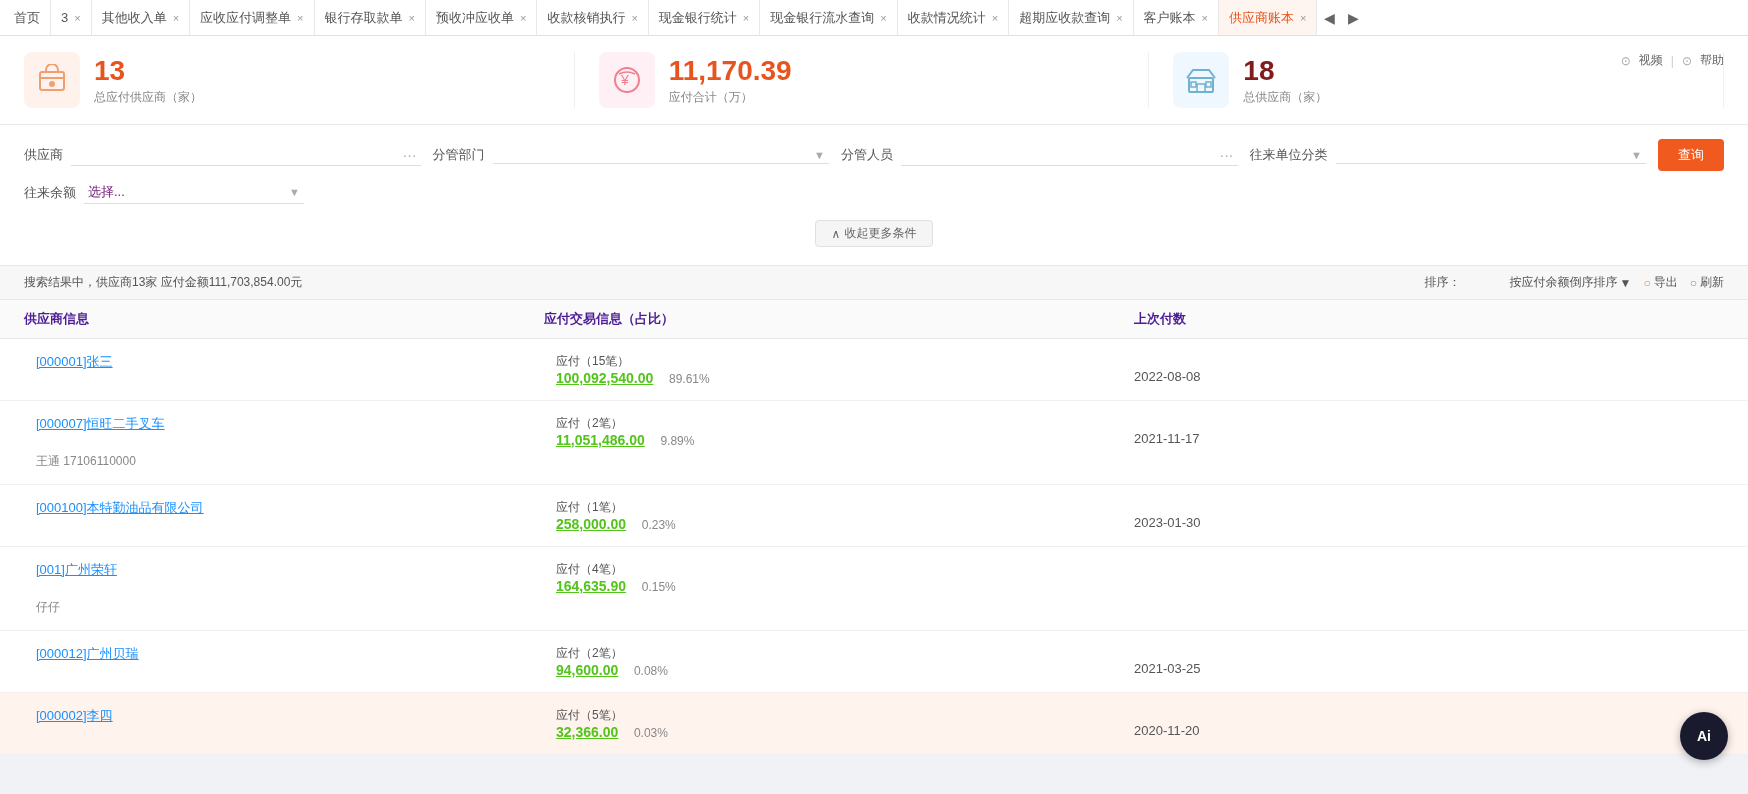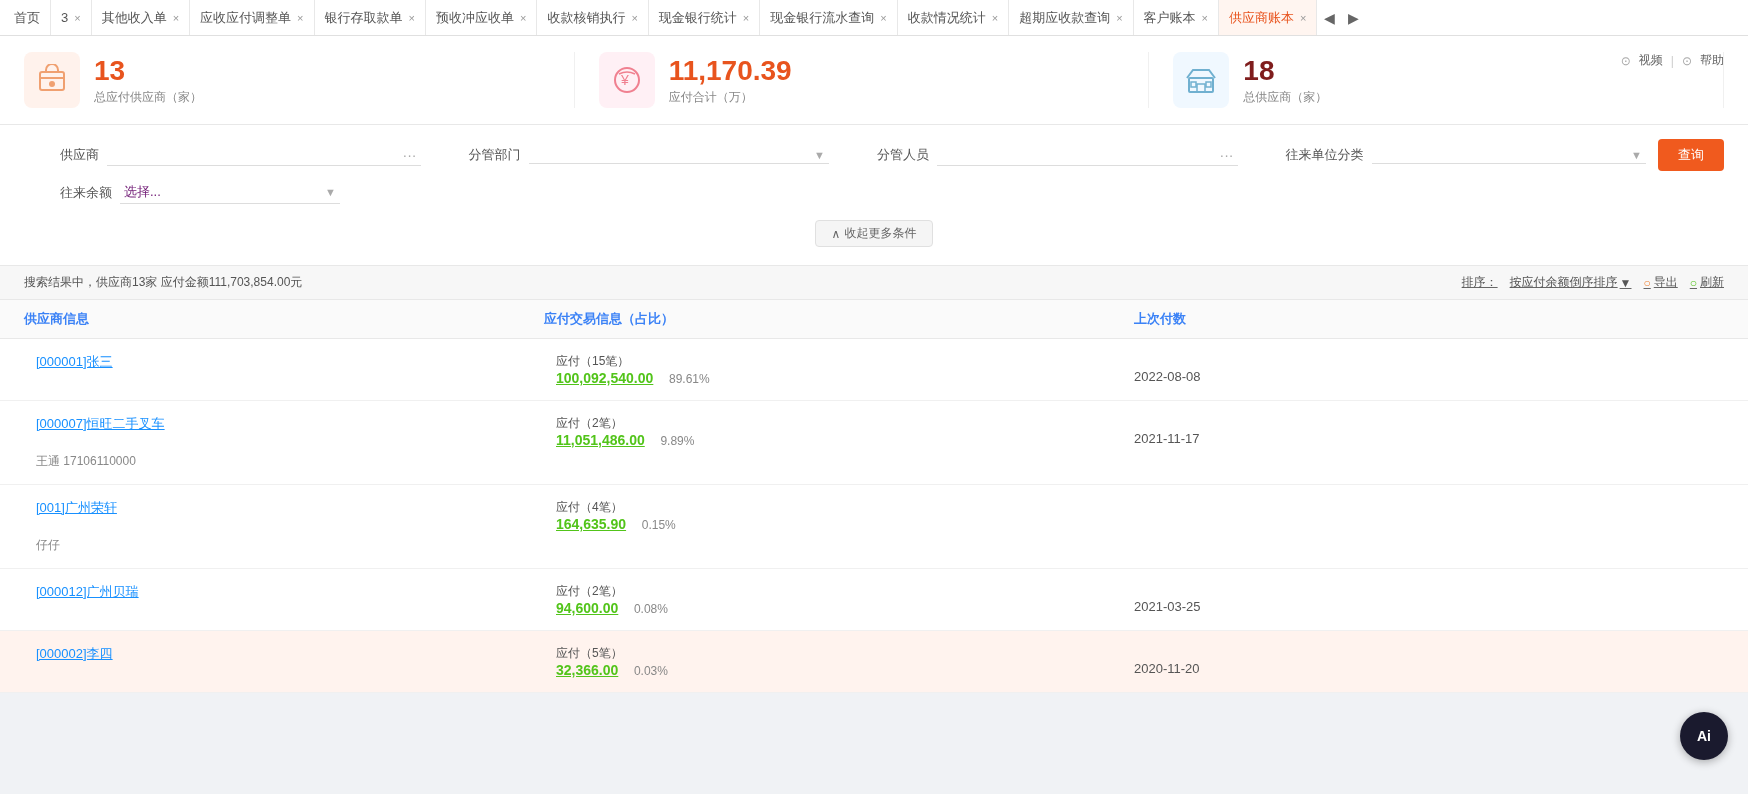--- a/index.html
+++ b/index.html
@@ -108,21 +108,20 @@
       display: flex;
       align-items: center;
       margin-bottom: 10px;
       gap: 12px;
     }
     .filter-item {
       display: flex;
       align-items: center;
       flex: 1;
       min-width: 0;
-      margin-left: 36px;
     }
     .filter-label {
       font-size: 13px;
       color: #555;
       white-space: nowrap;
       margin-right: 8px;
       flex-shrink: 0;
     }
     .filter-input-wrap {
       flex: 1;
@@ -185,28 +184,29 @@
       display: flex;
       align-items: center;
       justify-content: space-between;
       background: #f7f7f7;
       padding: 8px 24px;
       border-bottom: 1px solid #e8e8e8;
       font-size: 12px;
       color: #666;
     }
     .result-bar .result-info { color: #555; }
-    .result-bar .result-actions { display: flex; align-items: center; gap: 12px; text-decoration: underline; }
+    .result-bar .result-actions { display: flex; align-items: center; gap: 12px; }
     .result-bar .sort-label { color: #555; }
     .result-bar .sort-select {
       color: #555;
       cursor: pointer;
       display: flex;
       align-items: center;
       gap: 2px;
+      margin-left: 37px;
     }
     .result-bar .action-btn {
       display: flex;
       align-items: center;
       gap: 3px;
       cursor: pointer;
       color: #555;
     }
 
     
@@ -214,21 +214,21 @@
       background: #fff;
     }
     .table-header {
       display: grid;
       grid-template-columns: 520px 1fr 1fr;
       padding: 10px 24px;
       background: #fafafa;
       border-bottom: 1px solid #e8e8e8;
       font-size: 13px;
       font-weight: bold;
-      color: #3b82f6;
+      color: #4c1d95;
     }
     .table-row {
       display: grid;
       grid-template-columns: 520px 1fr 1fr;
       padding: 14px 36px;
       border-bottom: 1px solid #f0f0f0;
       align-items: start;
       cursor: pointer;
     }
     .table-row.highlight { background: #fff3ee; }
@@ -479,20 +479,36 @@
         </div>
         <div>
           <a class="payable-amount">11,051,486.00</a>
           <span class="payable-percent">9.89%</span>
         </div>
       </div>
       <div class="last-pay-col">2021-11-17</div>
     </div>
       <div class="table-row">
       <div>
+        <a class="supplier-name">[000100]本特勤油品有限公司</a>
+        
+      </div>
+      <div class="payable-col">
+        <div>
+          <span class="payable-label">应付（1笔）</span>
+        </div>
+        <div>
+          <a class="payable-amount">258,000.00</a>
+          <span class="payable-percent">0.23%</span>
+        </div>
+      </div>
+      <div class="last-pay-col">2023-01-30</div>
+    </div>
+      <div class="table-row">
+      <div>
         <a class="supplier-name">[001]广州荣轩</a>
         <div class="supplier-contact">仔仔</div>
       </div>
       <div class="payable-col">
         <div>
           <span class="payable-label">应付（4笔）</span>
         </div>
         <div>
           <a class="payable-amount">164,635.90</a>
           <span class="payable-percent">0.15%</span>

